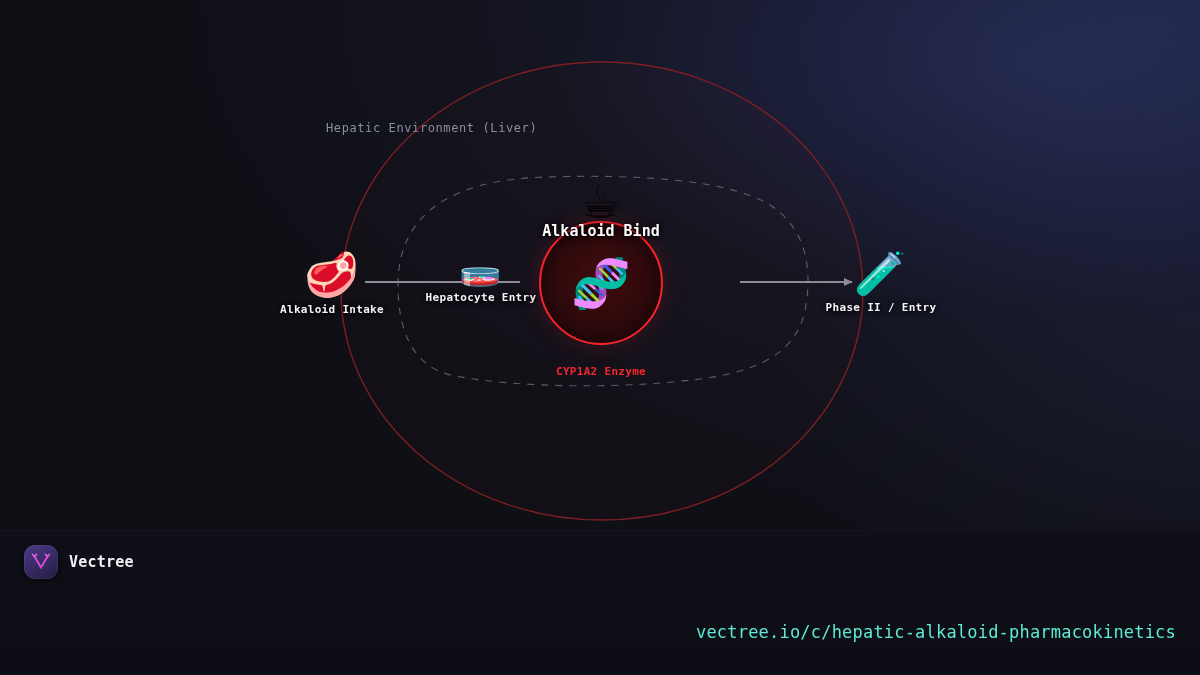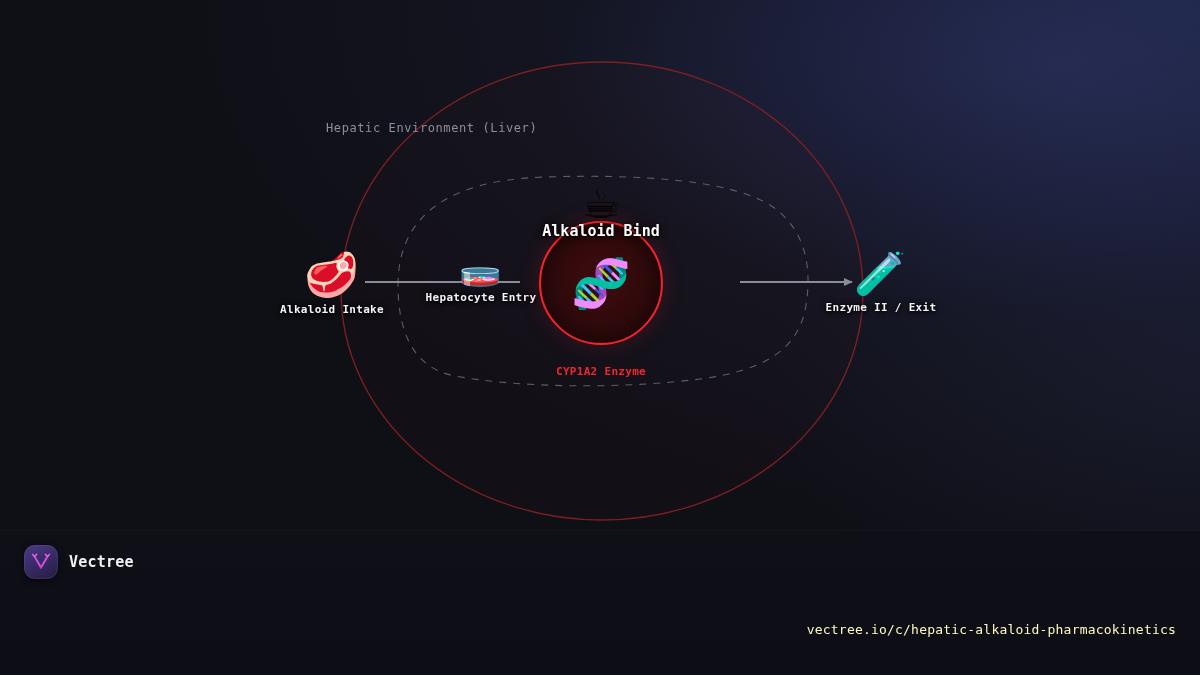--- a/index.html
+++ b/index.html
@@ -84,22 +84,22 @@
     display:flex; align-items:center; justify-content:center;
     box-shadow:0 2px 6px rgba(0,0,0,.5), inset 0 0 0 1px rgba(255,255,255,.06);
   }
   #brand-name { font-size:15px; font-weight:700; color:#f0f1f5; letter-spacing:.2px; }
   #deck-title {
     position:absolute; left:24px; top:62px; width:800px;
     font-size:27px; font-weight:700; color:#ffffff;
     line-height:1.19; letter-spacing:-.2px; white-space:pre-line;
   }
   #deck-url {
-    position:absolute; right:24px; top:622px; font-size:13px;
-    color:#fef9c3; letter-spacing:.2px; white-space:nowrap;
+    position:absolute; right:24px; top:622px; font-size:17px;
+    color:#5eead4; letter-spacing:.2px; white-space:nowrap;
   }
 </style>
 </head>
 <body>
 
 <div id="bg-base"></div>
 <div id="bg-sheen"></div>
 
 <div id="canvas">
 
@@ -146,21 +146,21 @@
   <div id="enzyme-node" style="left:601px; top:283px;">
     <div id="enzyme-disc">
       <span class="glyph">🧬</span>
     </div>
     <div id="enzyme-inner-label">Alkaloid Bind</div>
     <div id="enzyme-sublabel">CYP1A2 Enzyme</div>
   </div>
 
   <div class="node" style="left:881px; top:283px;">
     <span class="glyph" style="font-size:42px;">🧪</span>
-    <div class="cap">Enzyme II / Exit</div>
+    <div class="cap">Phase II / Entry</div>
   </div>
 </div>
 
 <div id="footer">
 
   <div id="brand-row">
     <div id="brand-logo">
       <svg width="22" height="22" viewBox="0 0 22 22">
         <path d="M4.5 5.5 L11 16.5 L17.5 5.5" fill="none" stroke="#d64fe0" stroke-width="1.9" stroke-linecap="round" stroke-linejoin="round"></path>
         <path d="M4.5 5.5 L2.6 3.4 M4.5 5.5 L6.6 3.4" fill="none" stroke="#e45fe8" stroke-width="1.5" stroke-linecap="round"></path>

